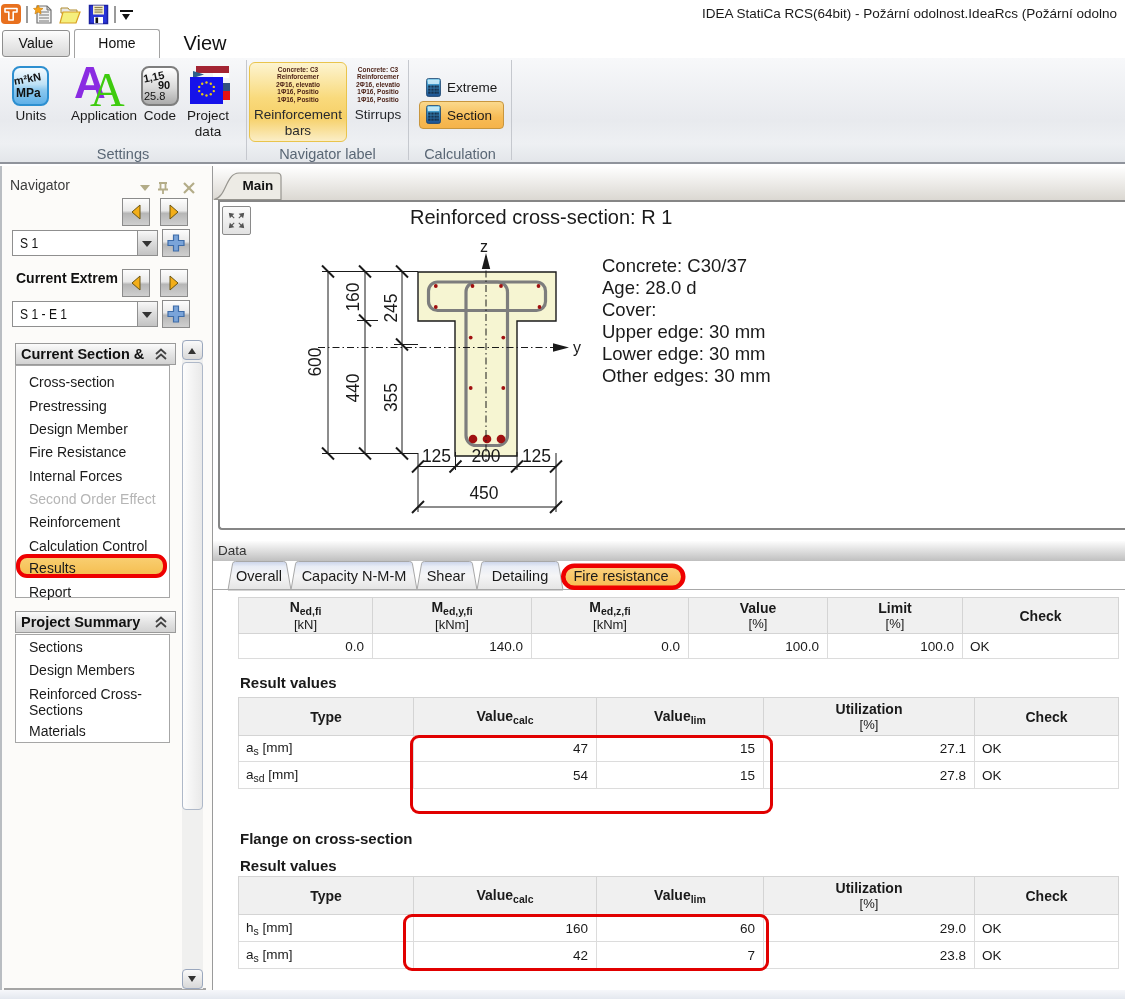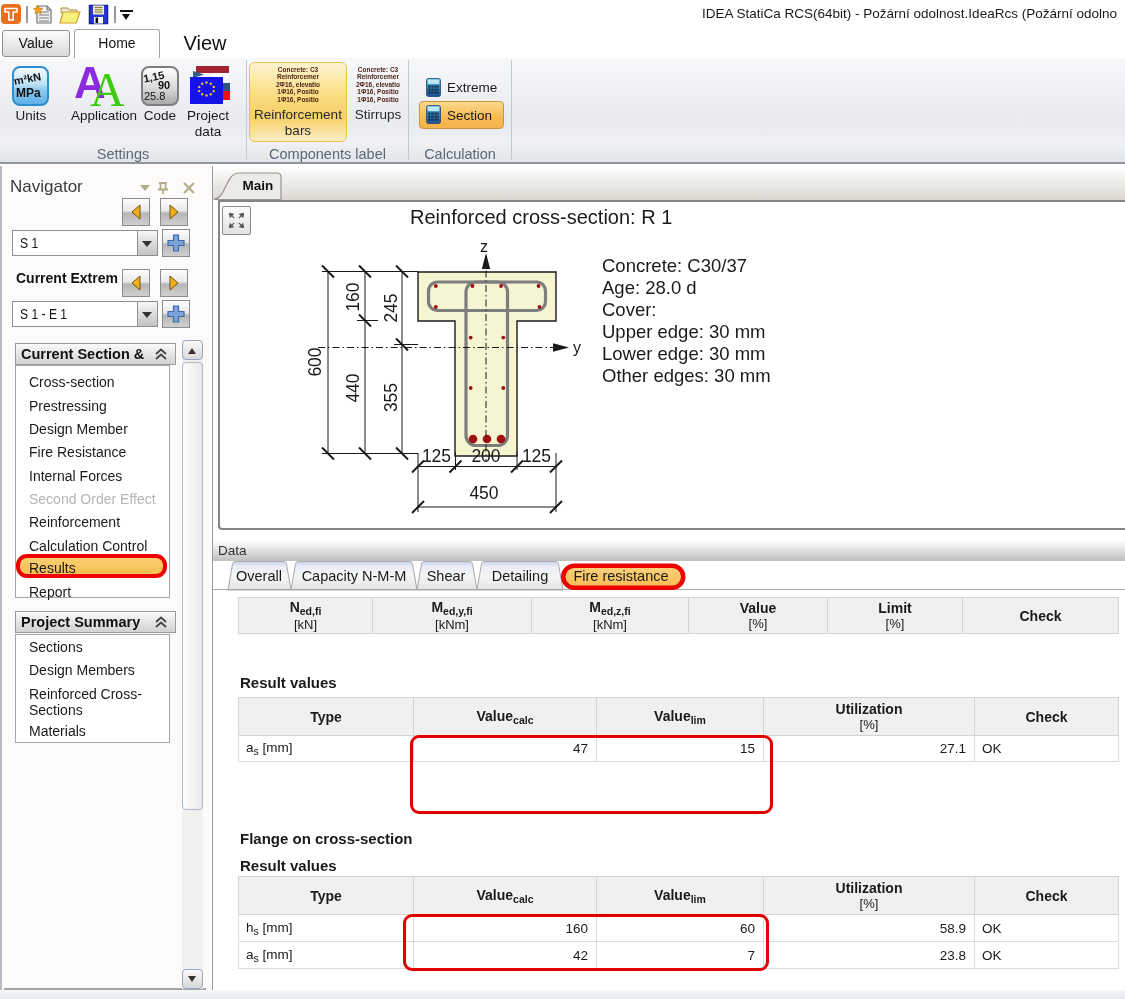--- a/index.html
+++ b/index.html
@@ -52,21 +52,21 @@
 <div class="abs" style="left:0;top:28px;width:1125px;height:30px;background:#fff;"></div>
 <div class="abs" style="left:2px;top:30px;width:68px;height:27px;background:linear-gradient(#fdfdfd,#ececec 45%,#d9d9d9);border:1px solid #8e8e8e;border-radius:3px;font-size:14px;text-align:center;line-height:25px;color:#111;">Value</div>
 <div class="abs" style="left:74px;top:29px;width:86px;height:30px;background:#fff;border:1px solid #a3a3a3;border-bottom:none;border-radius:3px 3px 0 0;font-size:14px;text-align:center;line-height:27px;color:#111;">Home</div>
 <div class="abs" style="left:175px;top:29px;width:60px;height:29px;font-size:20px;text-align:center;line-height:29px;color:#111;">View</div>
 
 <div class="abs" style="left:0;top:58px;width:1125px;height:106px;background:linear-gradient(#f7f8fa,#e8eaee 60%,#eef0f3 82%,#e3e6ea);border-bottom:2px solid #8f939b;"></div>
 <div class="abs" style="left:246px;top:60px;width:1px;height:100px;background:#c5c8ce;"></div>
 <div class="abs" style="left:408px;top:60px;width:1px;height:100px;background:#c5c8ce;"></div>
 <div class="abs" style="left:511px;top:60px;width:1px;height:100px;background:#c5c8ce;"></div>
 <div class="abs" style="left:0;top:146px;width:246px;height:16px;font-size:14.5px;color:#5a6775;text-align:center;">Settings</div>
-<div class="abs" style="left:247px;top:146px;width:161px;height:16px;font-size:14.5px;color:#5a6775;text-align:center;">Components label</div>
+<div class="abs" style="left:247px;top:146px;width:161px;height:16px;font-size:14.5px;color:#5a6775;text-align:center;">Navigator label</div>
 <div class="abs" style="left:409px;top:146px;width:102px;height:16px;font-size:14.5px;color:#5a6775;text-align:center;">Calculation</div>
 
 <div class="abs" style="left:12px;top:66px;width:37px;height:40px;background:linear-gradient(#f4fbff,#bfe2f6 45%,#8ec9ef 60%,#5fb0e8);border:2px solid #2d8fd0;border-radius:8px;"></div>
 <div class="abs" style="left:14px;top:72px;width:34px;height:16px;font-size:11px;font-weight:bold;color:#111;transform:rotate(-10deg);">m²kN</div>
 <div class="abs" style="left:16px;top:86px;width:52px;height:14px;font-size:12px;font-weight:bold;color:#111;">MPa</div>
 <div class="abs" style="left:0px;top:108px;width:62px;height:15px;font-size:13.5px;color:#1a1a1a;text-align:center;">Units</div>
 
 <div class="abs" style="left:74px;top:60px;width:30px;height:42px;font-size:44px;font-weight:bold;color:#8a2be2;line-height:46px;">A</div>
 <div class="abs" style="left:90px;top:66px;width:32px;height:44px;font-size:48px;color:#3ecb0e;line-height:48px;font-family:'Liberation Serif',serif;">A</div>
 <div class="abs" style="left:66px;top:108px;width:76px;height:15px;font-size:13.5px;color:#1a1a1a;text-align:center;">Application</div>
@@ -149,21 +149,21 @@
       <rect x="5.3" y="13.5" width="2.4" height="2.2"></rect>
       <rect x="8.4" y="13.5" width="2.4" height="2.2"></rect>
       <rect x="11.2" y="13.5" width="1.6" height="2.2"></rect>
     </g>
 </svg>
 <div class="abs" style="left:447px;top:108px;width:60px;height:16px;font-size:13.5px;color:#1a1a1a;">Section</div>
 
 <div class="abs" style="left:0;top:166px;width:212px;height:824px;background:#fcfbf9;"></div>
 <div class="abs" style="left:0;top:166px;width:1.5px;height:824px;background:#b9bdc2;"></div>
 <div class="abs" style="left:4px;top:988px;width:202px;height:2px;background:#a5a5a5;"></div>
-<div class="abs" style="left:10px;top:177px;width:100px;height:16px;font-size:17px;color:#3c3c3c;">Navigator</div>
+<div class="abs" style="left:10px;top:177px;width:100px;height:16px;font-size:14px;color:#3c3c3c;">Navigator</div>
 <svg class="abs" style="left:138px;top:180px;" width="60" height="16" viewBox="0 0 60 16">
  <path d="M2,5 L12,5 L7,11 Z" fill="#b3ac88"></path>
  <g stroke="#b3ac88" stroke-width="1.8" fill="none">
       <path d="M21,3 L29,3 M22.5,3 L22.5,9 M27.5,3 L27.5,9 M20,9.5 L30,9.5 M25,9.5 L25,14"></path>
     </g>
  <g stroke="#b3ac88" stroke-width="2.2">
       <line x1="46" y1="3" x2="56" y2="13"></line>
       <line x1="56" y1="3" x2="46" y2="13"></line>
     </g>
 </svg>
@@ -413,20 +413,28 @@
     </colgroup>
 <tbody>
       <tr style="height:36px">
         <th>N<sub>ed,fi</sub><span class="un">[kN]</span></th>
         <th>M<sub>ed,y,fi</sub><span class="un">[kNm]</span></th>
         <th>M<sub>ed,z,fi</sub><span class="un">[kNm]</span></th>
         <th>Value<span class="un">[%]</span></th>
         <th>Limit<span class="un">[%]</span></th>
         <th>Check</th>
       </tr>
+<tr style="height:25px">
+        <td>0.0</td>
+        <td>140.0</td>
+        <td>0.0</td>
+        <td>100.0</td>
+        <td>100.0</td>
+        <td class="lft">OK</td>
+      </tr>
 </tbody>
   </table>
 
 <div class="blab" style="left:240px;top:674px;">Result values</div>
 
 <table class="dtable" style="left:238px;top:697px;width:880px;">
 <colgroup>
       <col style="width:175px">
       <col style="width:183px">
       <col style="width:167px">
@@ -441,20 +449,27 @@
         <th>Utilization<span class="un">[%]</span></th>
         <th>Check</th>
       </tr>
 <tr style="height:26px">
         <td class="lft">a<sub>s</sub> [mm]</td>
         <td>47</td>
         <td>15</td>
         <td>27.1</td>
         <td class="lft">OK</td>
       </tr>
+<tr style="height:27px">
+        <td class="lft">a<sub>sd</sub> [mm]</td>
+        <td>54</td>
+        <td>15</td>
+        <td>27.8</td>
+        <td class="lft">OK</td>
+      </tr>
 </tbody>
   </table>
 <div class="ring" style="left:409.5px;top:735px;width:363px;height:79px;"></div>
 
 <div class="blab" style="left:240px;top:830px;">Flange on cross-section</div>
 <div class="blab" style="left:240px;top:857px;">Result values</div>
 
 <table class="dtable" style="left:238px;top:876px;width:880px;">
 <colgroup>
       <col style="width:175px">
@@ -468,21 +483,21 @@
         <th>Type</th>
         <th>Value<sub>calc</sub></th>
         <th>Value<sub>lim</sub></th>
         <th>Utilization<span class="un">[%]</span></th>
         <th>Check</th>
       </tr>
 <tr style="height:27px">
         <td class="lft">h<sub>s</sub> [mm]</td>
         <td>160</td>
         <td>60</td>
-        <td>58.9</td>
+        <td>29.0</td>
         <td class="lft">OK</td>
       </tr>
 <tr style="height:27px">
         <td class="lft">a<sub>s</sub> [mm]</td>
         <td>42</td>
         <td>7</td>
         <td>23.8</td>
         <td class="lft">OK</td>
       </tr>
 </tbody>

